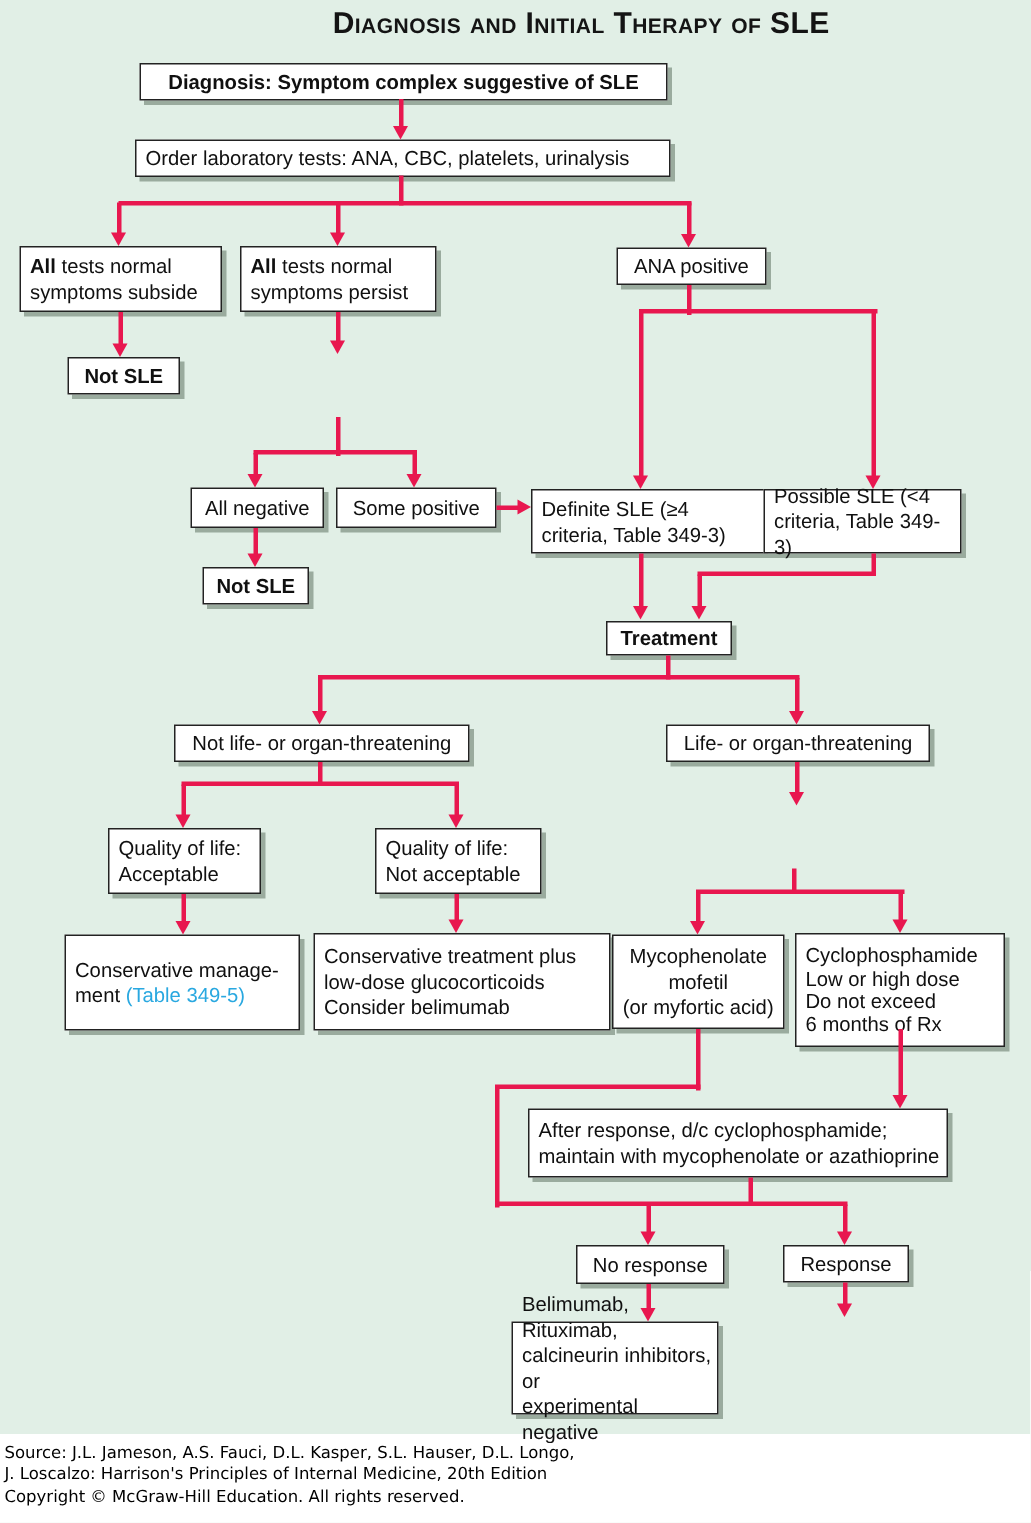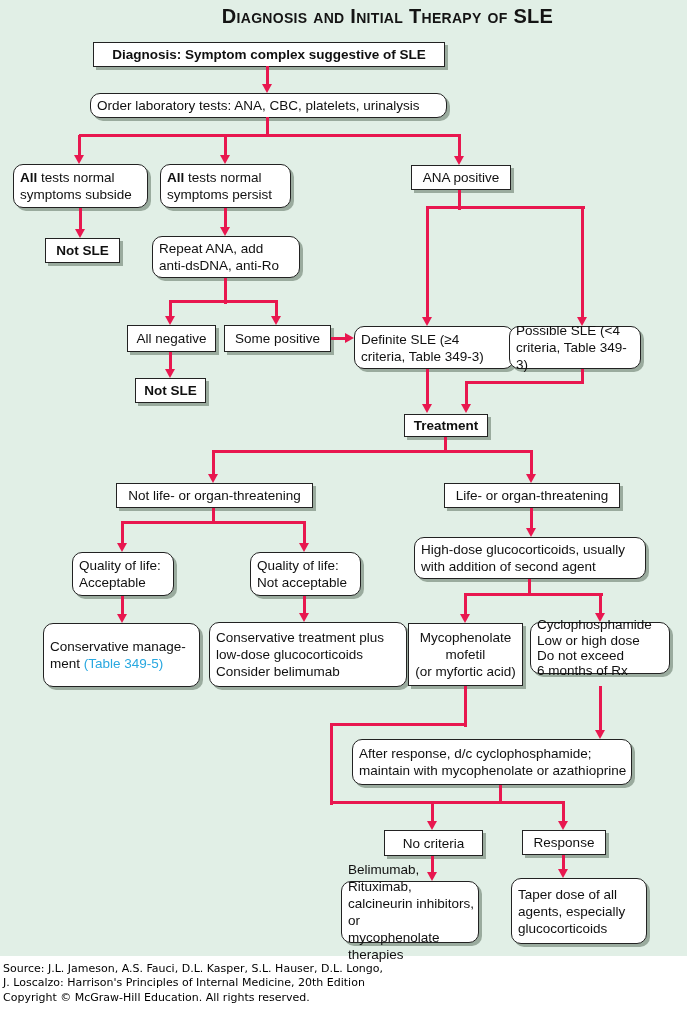--- a/index.html
+++ b/index.html
@@ -10,21 +10,21 @@
   html,body{margin:0;padding:0;background:#fff;}
   .page{position:relative;width:687px;height:1015px;background:#fff;overflow:hidden;
         font-family:"Liberation Sans",sans-serif;color:#111;}
   .green-panel{position:absolute;left:0;top:0;width:687px;height:956px;background:var(--background);}
   .chart-title{position:absolute;left:0;top:5px;width:687px;text-align:center;
         font-size:20px;font-weight:bold;font-variant:small-caps;letter-spacing:.3px;color:#141414;padding-left:44px;}
   .box{position:absolute;box-sizing:border-box;background:#fff;border:1.6px solid #222;
        box-shadow:3px 3px 0 #9aab9e;display:flex;flex-direction:column;justify-content:center;
        font-size:13.5px;line-height:1.26;color:#101010;}
   .center{align-items:center;text-align:center;}
-  .left{padding-left:6px;padding-right:3px;align-items:flex-start;text-align:left;border-radius:10px;}
+  .left{padding-left:6px;padding-right:3px;align-items:flex-start;text-align:left;}
   .tight{line-height:1.14;}
   .b{font-weight:bold;text-align:right;}
   .link{color:var(--link-blue);}
   .vline{position:absolute;width:3px;background:var(--arrow);}
   .hline{position:absolute;height:3px;background:var(--arrow);}
   .ah-d{position:absolute;width:0;height:0;border-left:5.5px solid transparent;
         border-right:5.5px solid transparent;border-top:9px solid var(--arrow);}
   .ah-r{position:absolute;width:0;height:0;border-top:5.5px solid transparent;
         border-bottom:5.5px solid transparent;border-left:9px solid var(--arrow);}
   .footer{position:absolute;left:3px;top:962px;width:680px;background:#fff;
@@ -57,24 +57,20 @@
   </div>
 
   <div class="box center" style="left:411px;top:165px;width:100px;height:25px">
     <div>ANA positive</div>
   </div>
 
   <div class="box center" style="left:45px;top:238px;width:75px;height:25px;font-weight:bold">
     <div>Not SLE</div>
   </div>
 
-  <div class="box left" style="left:152px;top:236px;width:148px;height:42px">
-    <div>Repeat ANA, add</div>
-    <div>anti-dsDNA, anti-Ro</div>
-  </div>
 
   <div class="box center" style="left:127px;top:325px;width:89px;height:27px">
     <div>All negative</div>
   </div>
 
   <div class="box center" style="left:224px;top:325px;width:107px;height:27px">
     <div>Some positive</div>
   </div>
 
   <div class="box center" style="left:135px;top:378px;width:71px;height:25px;font-weight:bold">
@@ -117,62 +113,53 @@
     <div>Conservative manage-</div>
     <div><span>ment </span><span class="link">(Table 349-5)</span></div>
   </div>
 
   <div class="box left" style="left:209px;top:622px;width:198px;height:65px">
     <div>Conservative treatment plus</div>
     <div>low-dose glucocorticoids</div>
     <div>Consider belimumab</div>
   </div>
 
-  <div class="box left" style="left:414px;top:537px;width:232px;height:42px">
-    <div>High-dose glucocorticoids, usually</div>
-    <div>with addition of second agent</div>
-  </div>
 
   <div class="box center" style="left:408px;top:623px;width:115px;height:63px">
     <div>Mycophenolate</div>
     <div>mofetil</div>
     <div>(or myfortic acid)</div>
   </div>
 
-  <div class="box left tight" style="left:530px;top:622px;width:140px;height:52px">
+  <div class="box left tight" style="left:530px;top:622px;width:140px;height:76px">
     <div>Cyclophosphamide</div>
     <div>Low or high dose</div>
     <div>Do not exceed</div>
     <div>6 months of Rx</div>
   </div>
 
   <div class="box left" style="left:352px;top:739px;width:280px;height:46px">
     <div>After response, d/c cyclophosphamide;</div>
     <div>maintain with mycophenolate or azathioprine</div>
   </div>
 
   <div class="box center" style="left:384px;top:830px;width:99px;height:26px">
-    <div>No criteria</div>
+    <div>No response</div>
   </div>
 
   <div class="box center" style="left:522px;top:830px;width:84px;height:25px">
     <div>Response</div>
   </div>
 
   <div class="box left" style="left:341px;top:881px;width:138px;height:62px">
     <div>Belimumab, Rituximab,</div>
     <div>calcineurin inhibitors, or</div>
-    <div>mycophenolate therapies</div>
-  </div>
-
-  <div class="box left" style="left:511px;top:878px;width:136px;height:66px">
-    <div>Taper dose of all</div>
-    <div>agents, especially</div>
-    <div>glucocorticoids</div>
-  </div>
+    <div>experimental negative</div>
+  </div>
+
 
   <div class="vline" style="left:266px;top:66px;height:19px"></div>
   <div class="ah-d" style="left:262px;top:84px"></div>
 
   <div class="vline" style="left:266px;top:117px;height:20px"></div>
   <div class="hline" style="left:79px;top:134px;width:382px"></div>
   <div class="vline" style="left:78px;top:135px;height:21px"></div>
   <div class="ah-d" style="left:74px;top:155px"></div>
   <div class="vline" style="left:224px;top:135px;height:21px"></div>
   <div class="ah-d" style="left:220px;top:155px"></div>

